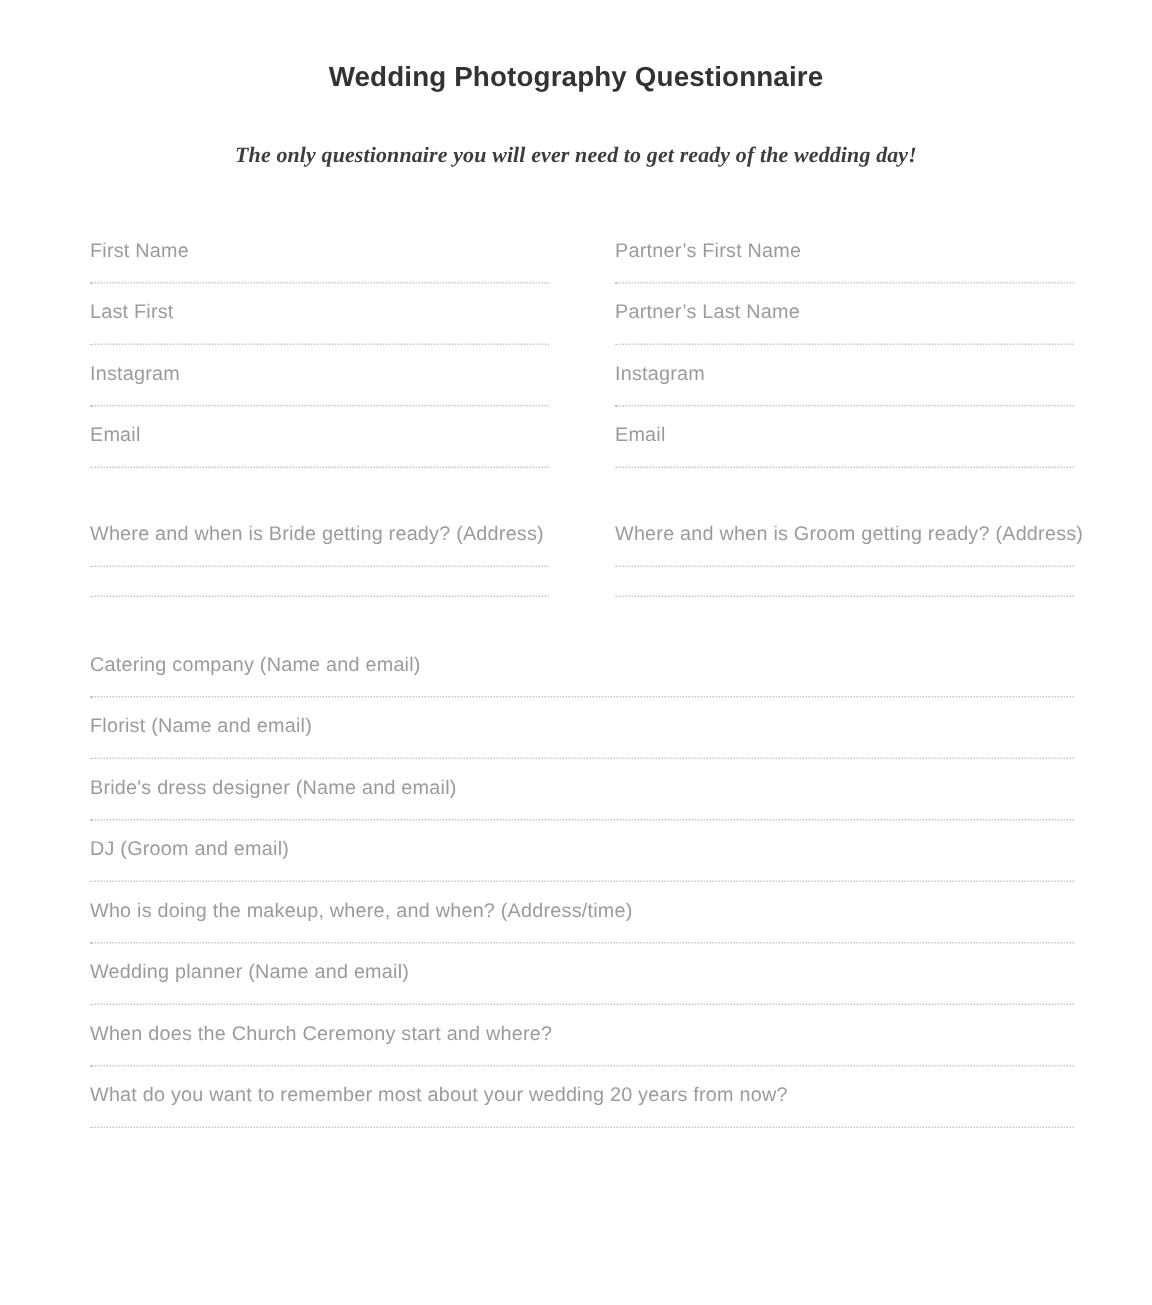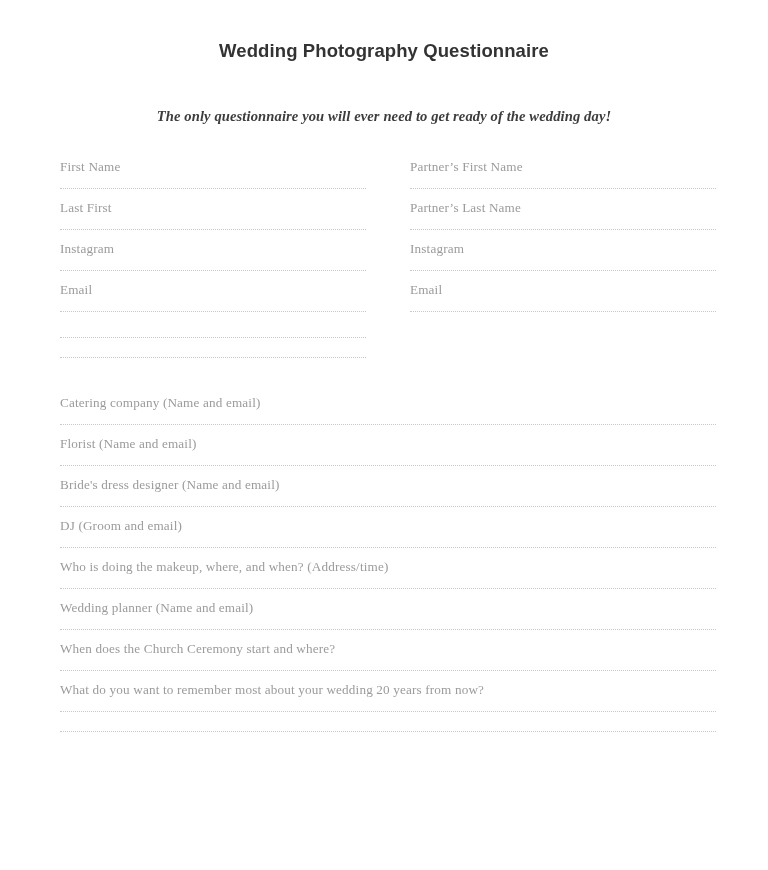--- a/index.html
+++ b/index.html
@@ -31,21 +31,21 @@
   .form-title {
     margin: 0;
     font-family: "Liberation Sans", sans-serif;
     font-size: 18.5px;
     font-weight: 700;
     letter-spacing: 0.1px;
     color: #333333;
     line-height: 26px;
   }
   .form-subtitle {
-    margin: 12px;
+    margin: 0;
     padding-top: 30px;
     font-family: "Liberation Serif", serif;
     font-style: italic;
     font-weight: 700;
     font-size: 14.6px;
     color: #3d3d3d;
     line-height: 20px;
     letter-spacing: 0.1px;
   }
 
@@ -65,21 +65,21 @@
     width: 306px;
     flex: 0 0 306px;
   }
 
   
   .field {
     position: relative;
   }
   .field-label {
     display: block;
-    font-family: Liberation Serif, serif;
+    font-family: Liberation Sans, sans-serif;
     font-size: 13.2px;
     color: #9b9b9b;
     line-height: 19px;
     letter-spacing: 0.15px;
     white-space: nowrap;
   }
   .dots {
     height: 0;
     border-bottom: 1px dotted #c8c8c8;
     width: 100%;
@@ -149,20 +149,28 @@
             <div class="dots"></div>
           </div>
         </div>
     </div>
 
     <div class="group-gap-sm"></div>
 
     <div class="columns">
       <div class="col">
           <div class="field field-multi">
+            <span class="field-label">Where and when is Bride getting ready? (Address)</span>
+            <div class="dots"></div>
+            <div class="dots"></div>
+          </div>
+        </div>
+      <div class="col">
+          <div class="field field-multi">
+            <span class="field-label">Where and when is Groom getting ready? (Address)</span>
             <div class="dots"></div>
             <div class="dots"></div>
           </div>
         </div>
     </div>
 
     <div class="group-gap"></div>
 
     <div class="full-width-section">
         <div class="field field-single">

